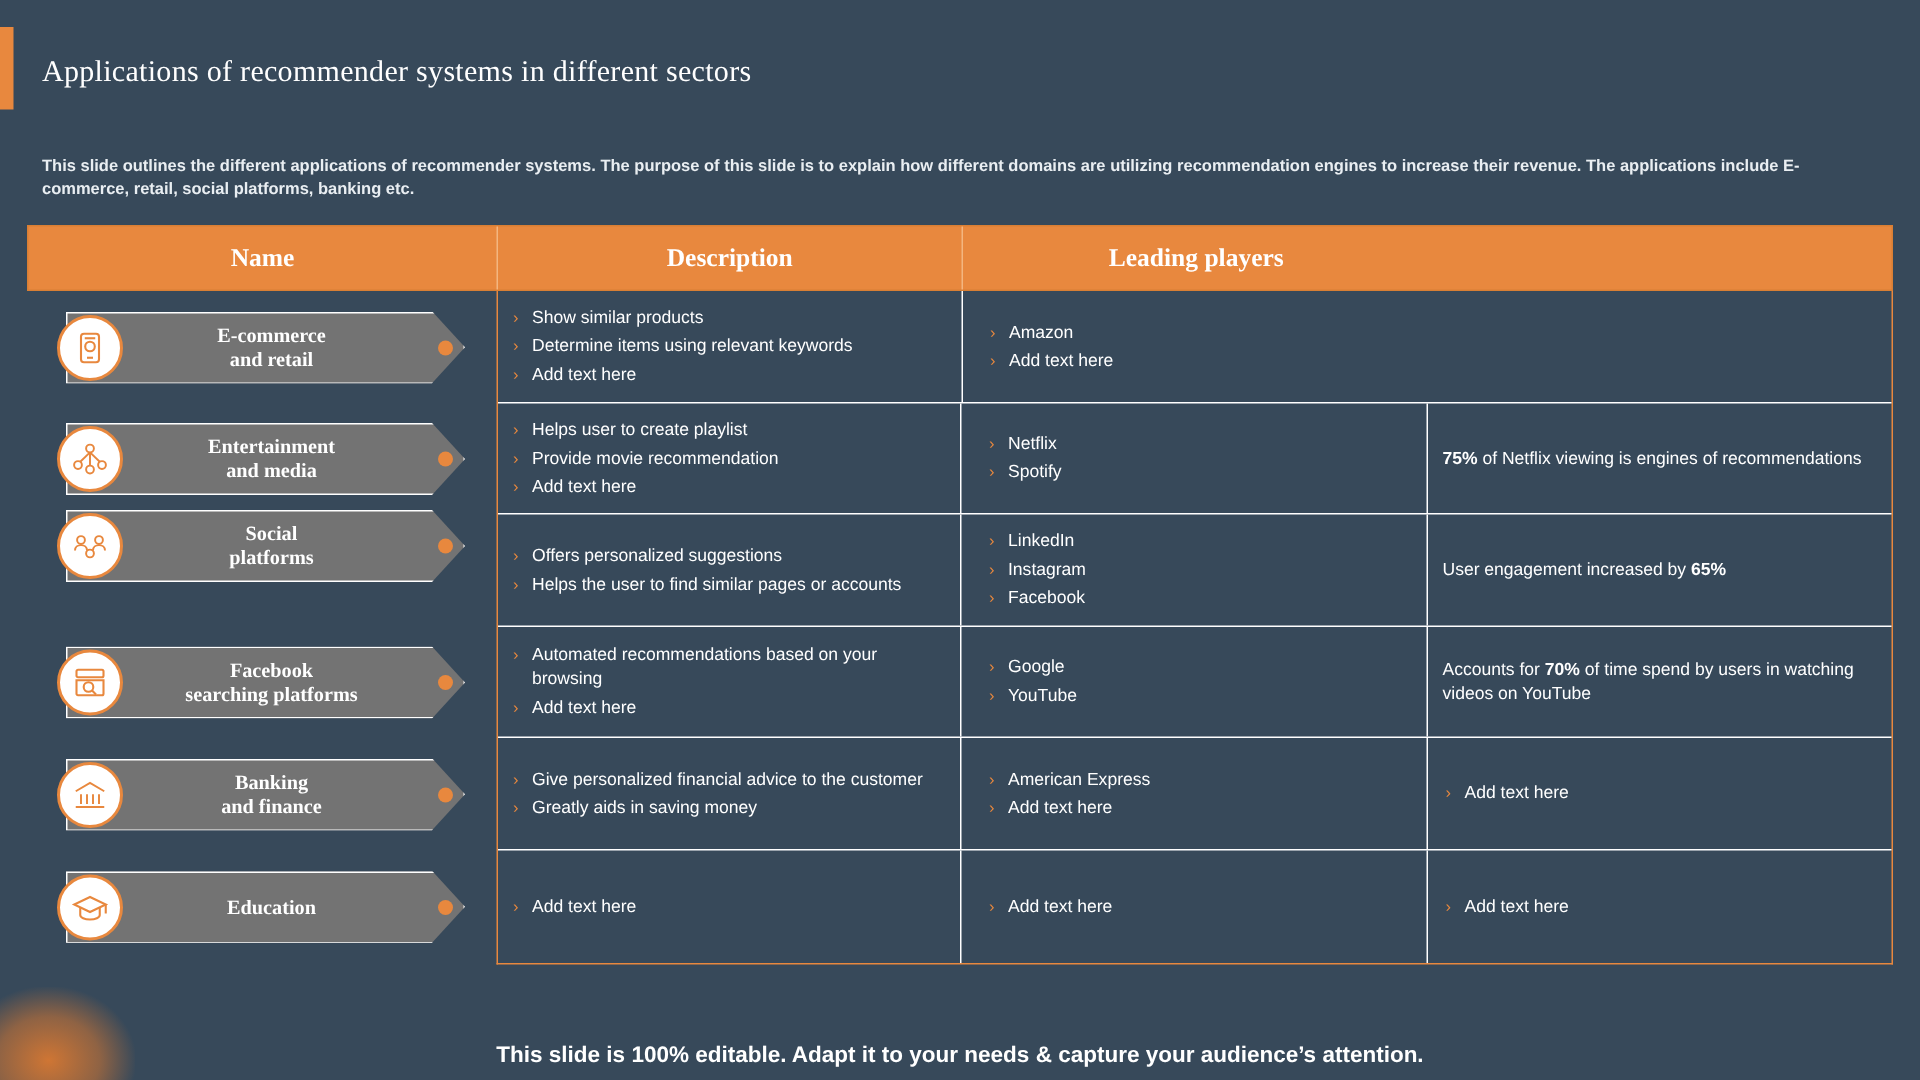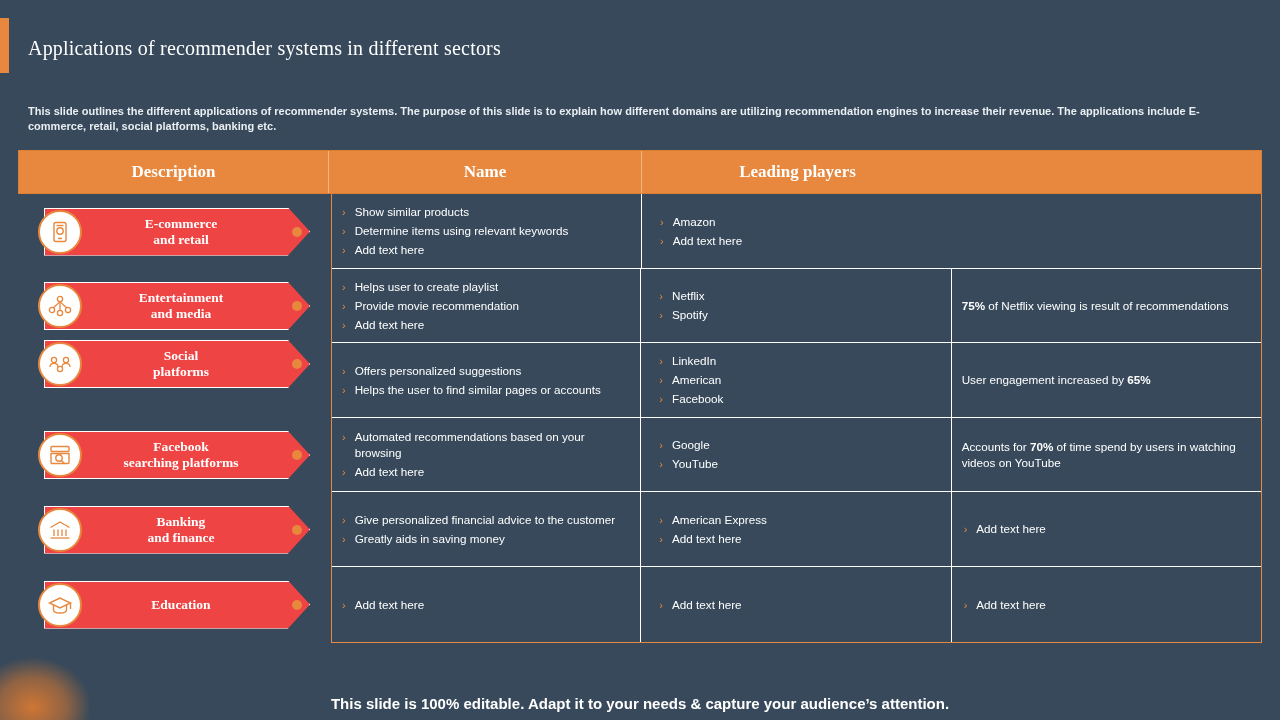--- a/index.html
+++ b/index.html
@@ -134,21 +134,21 @@
     left: 0px;
     width: 292px;
     height: 48px;
   }
   .pill-shape {
     position: absolute;
     left: 26px;
     top: 0;
     width: 266px;
     height: 48px;
-    background: #ef4444;
+    background: #737373;
     border: 1.6px solid #ffffff;
     box-sizing: border-box;
     clip-path: polygon(0 0, calc(100% - 22px) 0, 100% 50%, calc(100% - 22px) 100%, 0 100%);
     display: flex;
     align-items: center;
     justify-content: center;
   }
   .pill-label {
     font-family: "Liberation Serif", serif;
     font-weight: bold;
@@ -208,22 +208,22 @@
 </head>
 <body>
 
 <div class="accent-bar"></div>
 <h1 class="title">Applications of recommender systems in different sectors</h1>
 <div class="subtitle">This slide outlines the different applications of recommender systems. The purpose of this slide is to explain how different domains are utilizing recommendation engines to increase their revenue. The applications include E-commerce, retail, social platforms, banking etc.</div>
 
 <div class="table-wrap">
 
   <div class="hdr-row">
+    <div class="hdr-cell col-name">Name</div>
     <div class="hdr-cell col-desc">Description</div>
-    <div class="hdr-cell col-name">Name</div>
     <div class="hdr-cell col-play">Leading players</div>
   </div>
 
   <div class="body-area">
     <div class="left-col" id="left-col">
         <div class="pill" style="top: 13.5px;">
           <div class="pill-shape">
             <div class="pill-label"><span>E-commerce</span><br><span>and retail</span></div>
           </div>
           <div class="pill-dot"></div>
@@ -358,42 +358,42 @@
             <div class="bullet-line">
               <span class="chev">›</span>
               <span class="bl-text">Netflix</span>
             </div>
             <div class="bullet-line">
               <span class="chev">›</span>
               <span class="bl-text">Spotify</span>
             </div>
           </div>
           <div class="cell c-imp">
-            <div class="imp-text"><b>75%</b><span> of Netflix viewing is result of recommendations</span></div>
+            <div class="imp-text"><b>75%</b><span> of Netflix viewing is engines of recommendations</span></div>
           </div>
         </div>
         <div class="grid-row" style="height: 75px;">
           <div class="cell c-desc">
             <div class="bullet-line">
               <span class="chev">›</span>
               <span class="bl-text">Offers personalized suggestions</span>
             </div>
             <div class="bullet-line">
               <span class="chev">›</span>
               <span class="bl-text">Helps the user to find similar pages or accounts</span>
             </div>
           </div>
           <div class="cell c-play">
             <div class="bullet-line">
               <span class="chev">›</span>
               <span class="bl-text">LinkedIn</span>
             </div>
             <div class="bullet-line">
               <span class="chev">›</span>
-              <span class="bl-text">American</span>
+              <span class="bl-text">Instagram</span>
             </div>
             <div class="bullet-line">
               <span class="chev">›</span>
               <span class="bl-text">Facebook</span>
             </div>
           </div>
           <div class="cell c-imp">
             <div class="imp-text"><span>User engagement increased by </span><b>65%</b></div>
           </div>
         </div>

